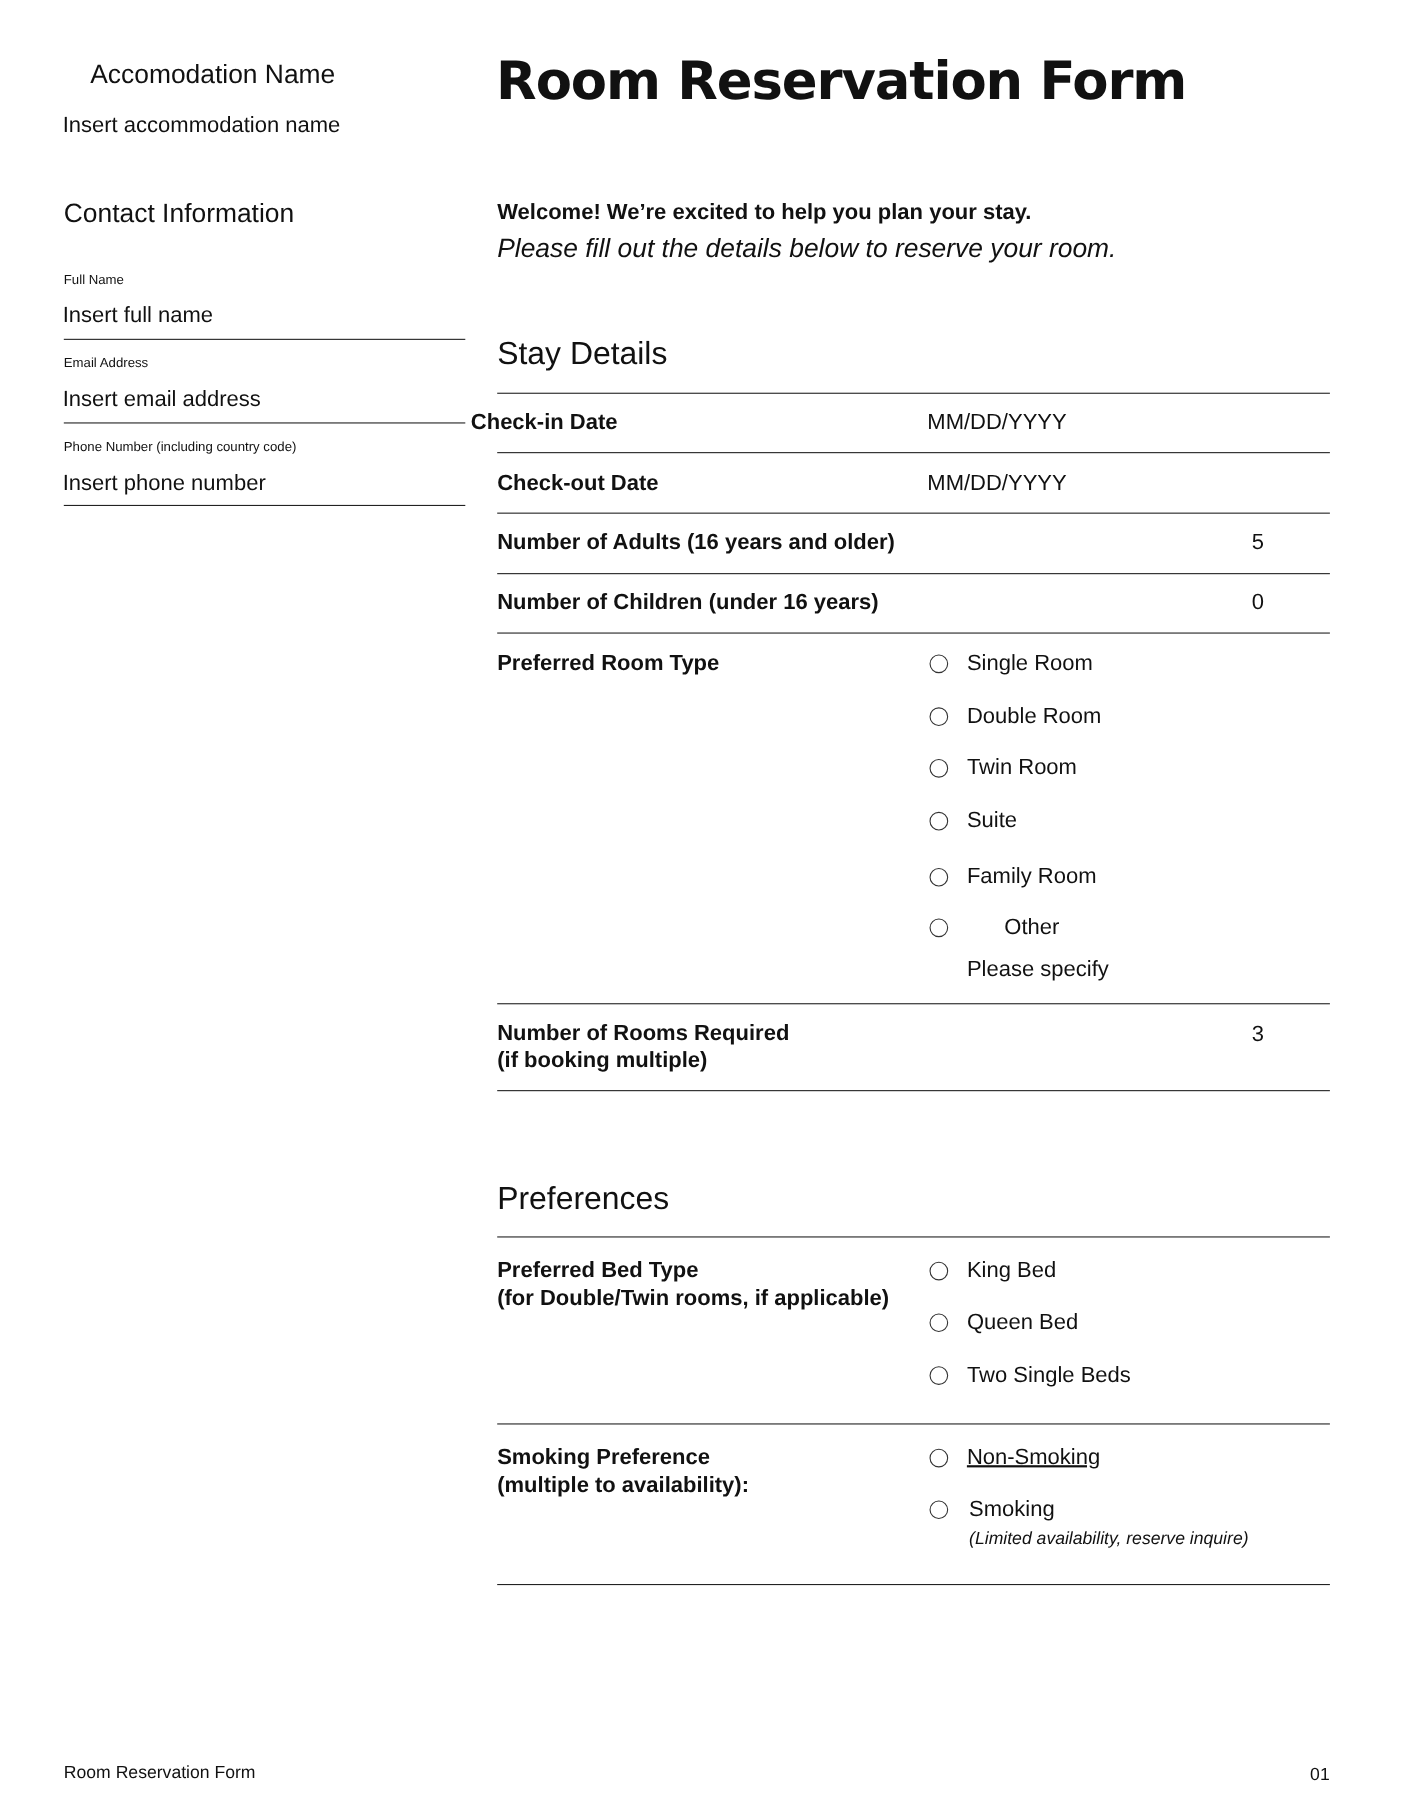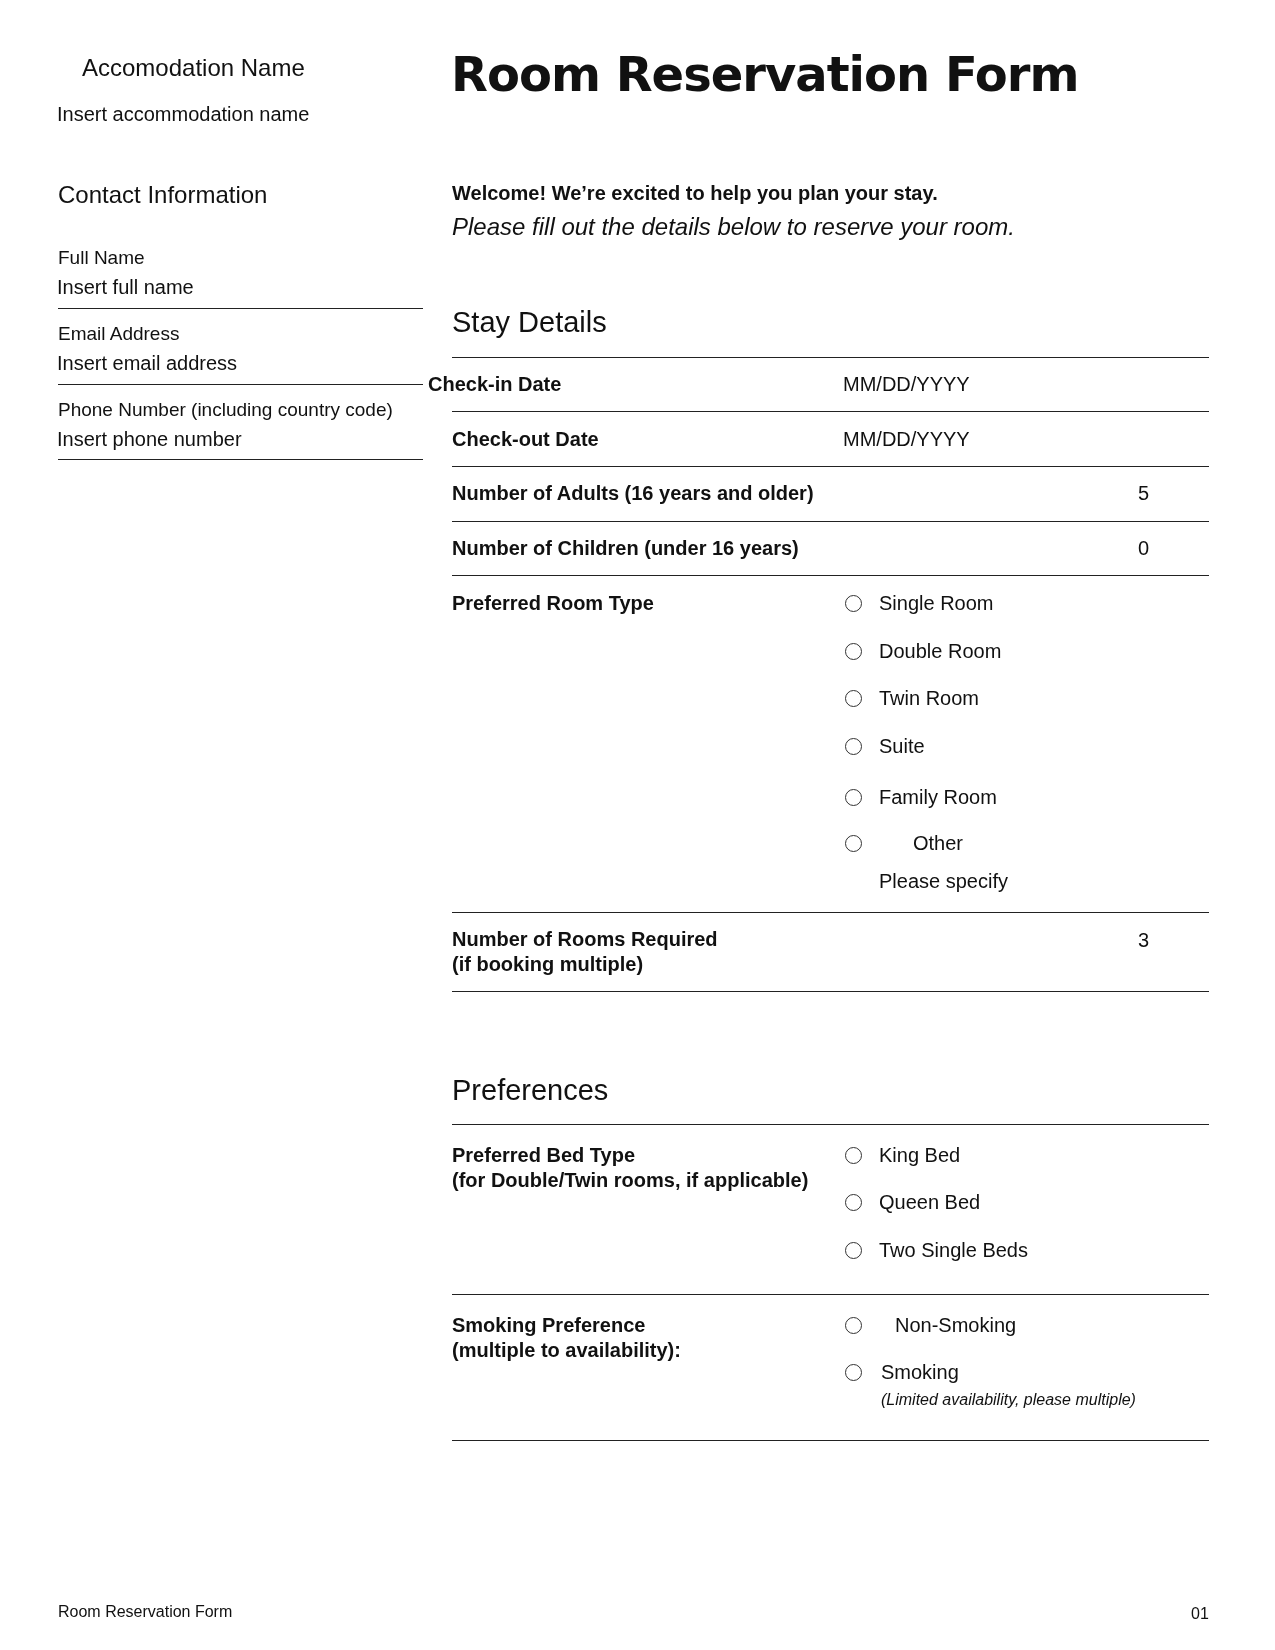--- a/index.html
+++ b/index.html
@@ -3,21 +3,21 @@
 <meta charset="utf-8">
 <style>
   html, body { margin:0; padding:0; background:#fff; }
   body { width:1275px; height:1650px; position:relative; overflow:hidden;
          font-family:"Liberation Sans", sans-serif; color:#111; }
   .abs { position:absolute; white-space:nowrap; }
   .rule { position:absolute; height:0; border-top:1.5px solid #222; }
   .acc-title { font-size:24px; font-weight:500;margin-left:24px; }
   .acc-value { font-size:20px; }
   .sec-title-left { font-size:24px; font-weight:500; }
-  .field-label { font-size:19px; }
+  .field-label { font-size:12px; }
   .field-value { font-size:20px; }
   .page-title { font-size:48px; font-weight:700; letter-spacing:-1px; font-family:"DejaVu Sans", sans-serif; }
   .welcome { font-size:20px; font-weight:600; }
   .welcome-sub { font-size:24px; font-style:italic; }
   .section-title { font-size:29px; }
   .row-label { font-size:20px; font-weight:600; line-height:25px; }
   .row-value { font-size:20px; }
   .radio { position:absolute; display:flex; align-items:center; }
   .radio .circ { width:17px; height:17px; border:1.5px solid #333; border-radius:50%; box-sizing:border-box; margin-right:17px; }
   .radio .lbl { font-size:20px; }
@@ -119,23 +119,23 @@
   <span class="circ"></span>
   <span class="lbl">Two Single Beds</span>
 </div>
 <div class="rule" style="left:452px;width:757px;top:1294px;"></div>
 
 <div class="abs row-label" style="left:452px;top:1313px;">Smoking Preference</div>
 <div class="abs row-label" style="left:452px;top:1338px;">(multiple to availability):</div>
 
 <div class="radio" style="left:845px;top:1314px;">
   <span class="circ"></span>
-  <span class="lbl" style="margin-left:16px;">Non-Smoking</span>
+  <span class="lbl" style="margin-left:0;text-decoration:underline;">Non-Smoking</span>
 </div>
 <div class="radio" style="left:845px;top:1361px;">
   <span class="circ"></span>
   <span class="lbl" style="margin-left:2px;">Smoking</span>
 </div>
-<div class="abs note" style="left:881px;top:1391px;">(Limited availability, please multiple)</div>
+<div class="abs note" style="left:881px;top:1391px;">(Limited availability, reserve inquire)</div>
 <div class="rule" style="left:452px;width:757px;top:1440px;"></div>
 
 <div class="abs footer" style="left:58px;top:1603px;">Room Reservation Form</div>
 <div class="abs footer" style="left:1191px;top:1605px;">01</div>
 
 </body></html>

